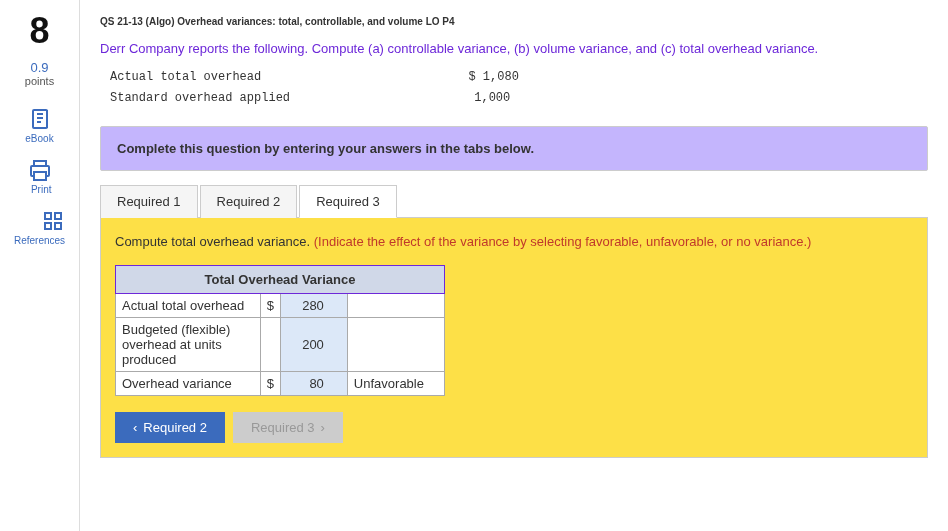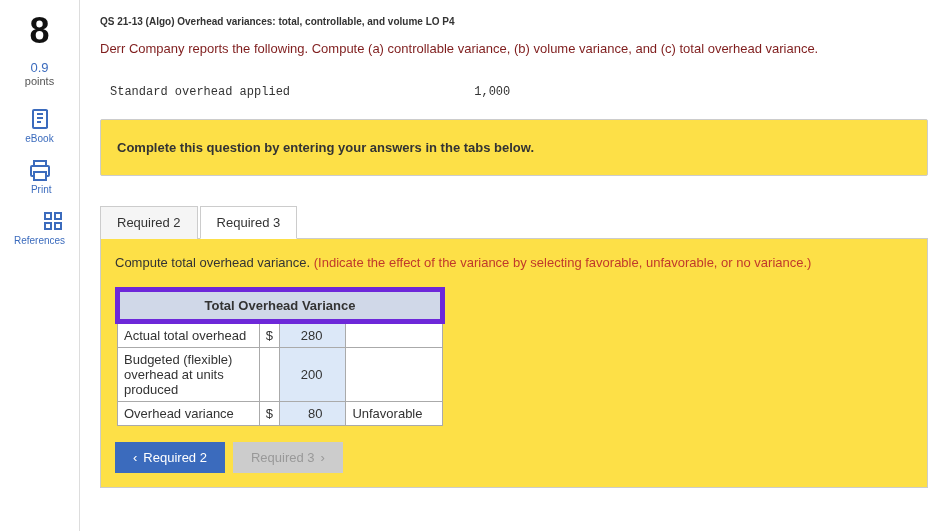--- a/index.html
+++ b/index.html
@@ -50,39 +50,39 @@
 
     .question-title {
       font-size: 10px;
       font-weight: bold;
       color: #333;
       margin-bottom: 12px;
     }
 
     .question-description {
       font-size: 13px;
-      color: #7f1d1d;
-      margin-bottom: 23px;
+      color: #6d28d9;
+      margin-bottom: 8px;
       line-height: 1.5;
     }
 
     .financial-data {
       font-family: 'Courier New', monospace;
       font-size: 12px;
       color: #333;
       margin-bottom: 16px;
       padding-left: 10px;
       line-height: 1.8;
     }
 
     .instruction-box {
-      background: #fde047;
+      background: #c4b5fd;
       border: 1px solid #ccc;
-      padding: 20px 16px;
-      margin-bottom: 30px;
+      padding: 14px 16px;
+      margin-bottom: 14px;
       font-size: 13px;
       font-weight: bold;
       color: #333;
       border-radius: 2px;
     }
 
     
     .tabs {
       display: flex;
       border-bottom: none;
@@ -126,21 +126,21 @@
     
     .variance-table {
       border-collapse: collapse;
       width: 330px;
       font-size: 13px;
     }
     .variance-table thead tr th {
       background: #d0d8e8;
       text-align: center;
       padding: 6px 8px;
-      border: 5px solid #6d28d9;
+      border: 1px solid #6d28d9;
       font-weight: bold;
       font-size: 13px;
     }
     .variance-table tbody tr td {
       border: 1px solid #aaa;
       padding: 4px 6px;
       vertical-align: middle;
     }
     .variance-table tbody tr td.label-cell {
       background: #fff;
@@ -232,30 +232,37 @@
       <span>References</span>
     </div>
   </div>
 
   <div class="main-content">
     <div class="question-title">QS 21-13 (Algo) Overhead variances: total, controllable, and volume LO P4</div>
     <div class="question-description">Derr Company reports the following. Compute (a) controllable variance, (b) volume variance, and (c) total overhead variance.</div>
 
     <div class="financial-data">
       <div>
+        <span>Actual total overhead</span>
+        <span style="padding-left: 200px;">$ 1,080</span>
+      </div>
+      <div>
         <span>Standard overhead applied</span>
         <span style="padding-left: 177px;">1,000</span>
       </div>
     </div>
 
     <div class="instruction-box">
       <span>Complete this question by entering your answers in the tabs below.</span>
     </div>
 
     <div class="tabs">
+      <div class="tab">
+        <span>Required 1</span>
+      </div>
       <div class="tab">
         <span>Required 2</span>
       </div>
       <div class="tab active">
         <span>Required 3</span>
       </div>
     </div>
 
     <div class="tab-content">
       <div class="tab-description">

